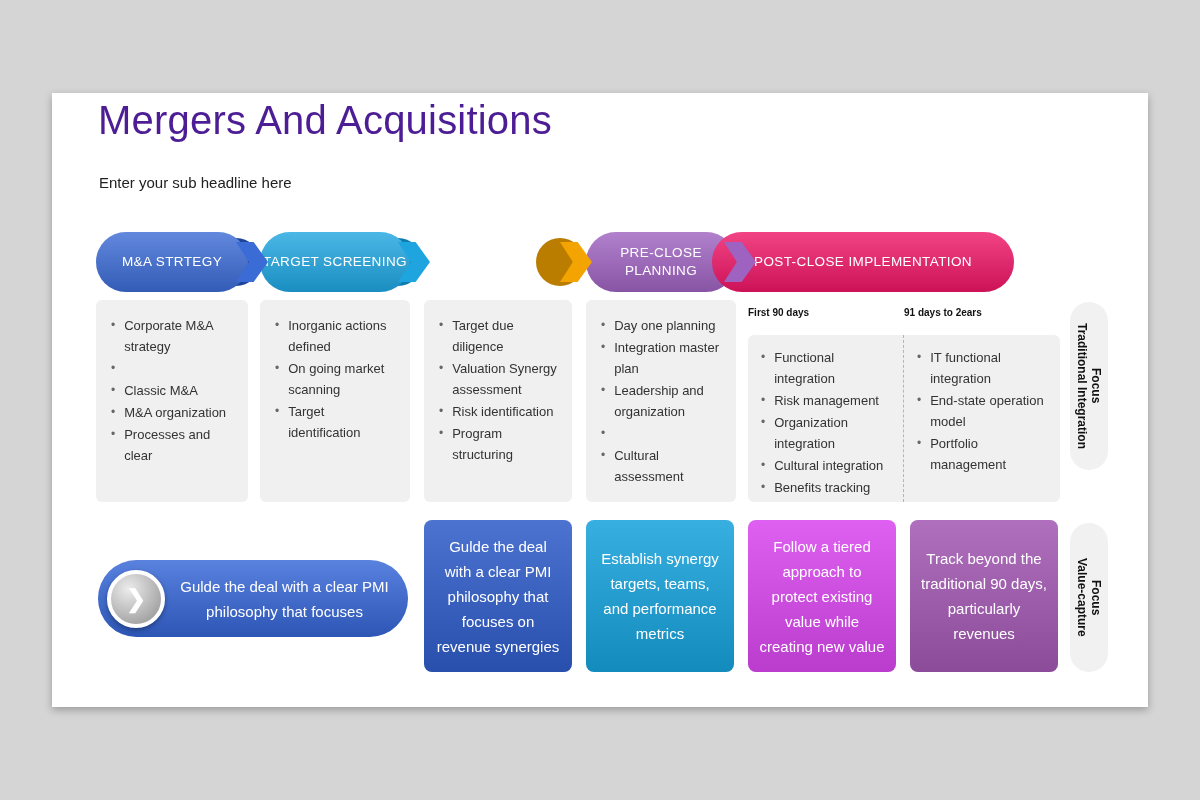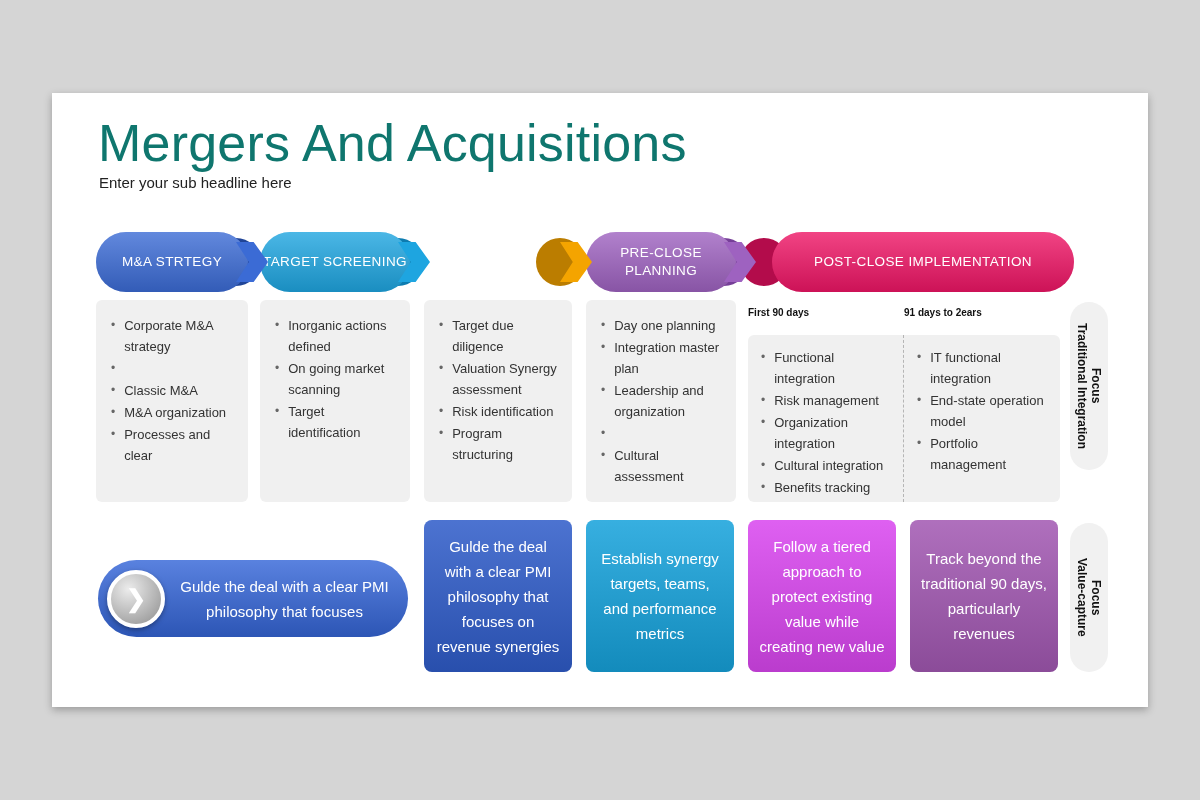--- a/index.html
+++ b/index.html
@@ -8,22 +8,22 @@
     background:#d5d5d5;
     font-family:"Liberation Sans", sans-serif;
     position:relative;
     overflow:hidden;
   }
   .slide {
     position:absolute; left:52px; top:93px; width:1096px; height:614px;
     background:#ffffff; box-shadow:0 3px 8px rgba(0,0,0,.28);
   }
   .title {
-    position:absolute; left:46px; top:20px;
-    font-size:52px; font-weight:400; color:#0f766e; letter-spacing:.2px;
+    position:absolute; left:46px; top:5px;
+    font-size:40px; font-weight:400; color:#4c1d95; letter-spacing:.2px;
   }
   .subtitle {
     position:absolute; left:47px; top:81px;
     font-size:15px; color:#222222;
   }
 
   
   .stage-pill {
     position:absolute; top:139px; height:60px; border-radius:30px;
     color:#fff; display:flex; align-items:center; justify-content:center;
@@ -32,21 +32,21 @@
   }
   .stage-pill::before {
     content:""; position:absolute; inset:0; border-radius:inherit;
     background:linear-gradient(180deg, rgba(255,255,255,.20), rgba(0,0,0,.14));
   }
   .stage-pill span { position:relative; z-index:1; }
   .p1 { left:44px;  width:152px; }
   .p2 { left:208px; width:150px; }
   .p3 { left:372px; width:148px; }
   .p4 { left:534px; width:150px; }
-  .p5 { left:720px; width:302px; }
+  .p5 { left:660px; width:302px; }
 
   .crescent {
     position:absolute; top:145px; width:48px; height:48px; border-radius:50%;
     z-index:1;
   }
   .c1 { left:160px; } .c2 { left:322px; } .c3 { left:484px; }
   .c4 { left:648px; } .c5 { left:688px; }
 
   .arrow {
     position:absolute; top:149px; width:32px; height:40px; z-index:3;

